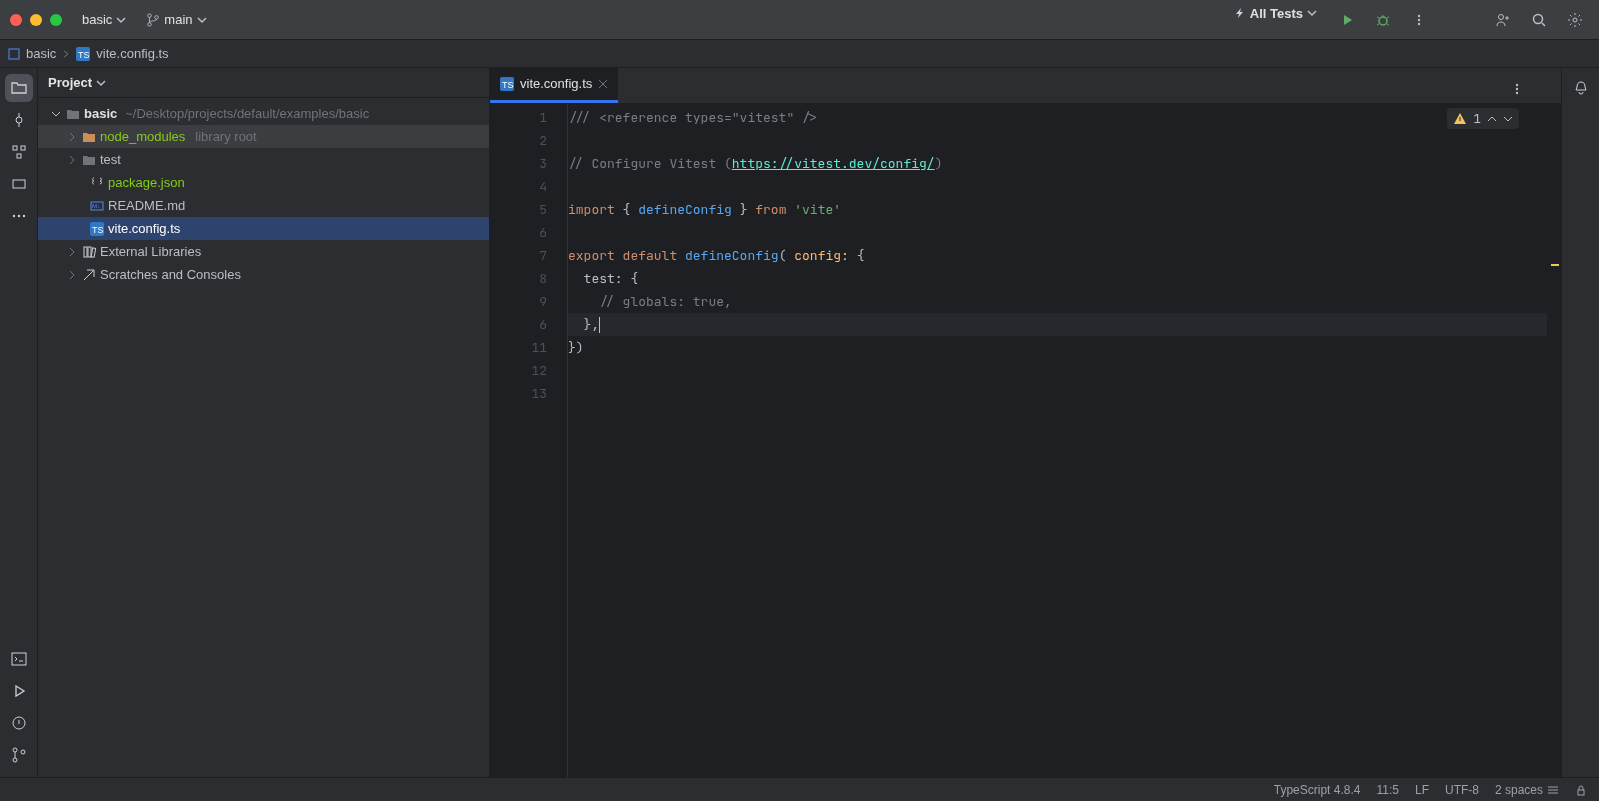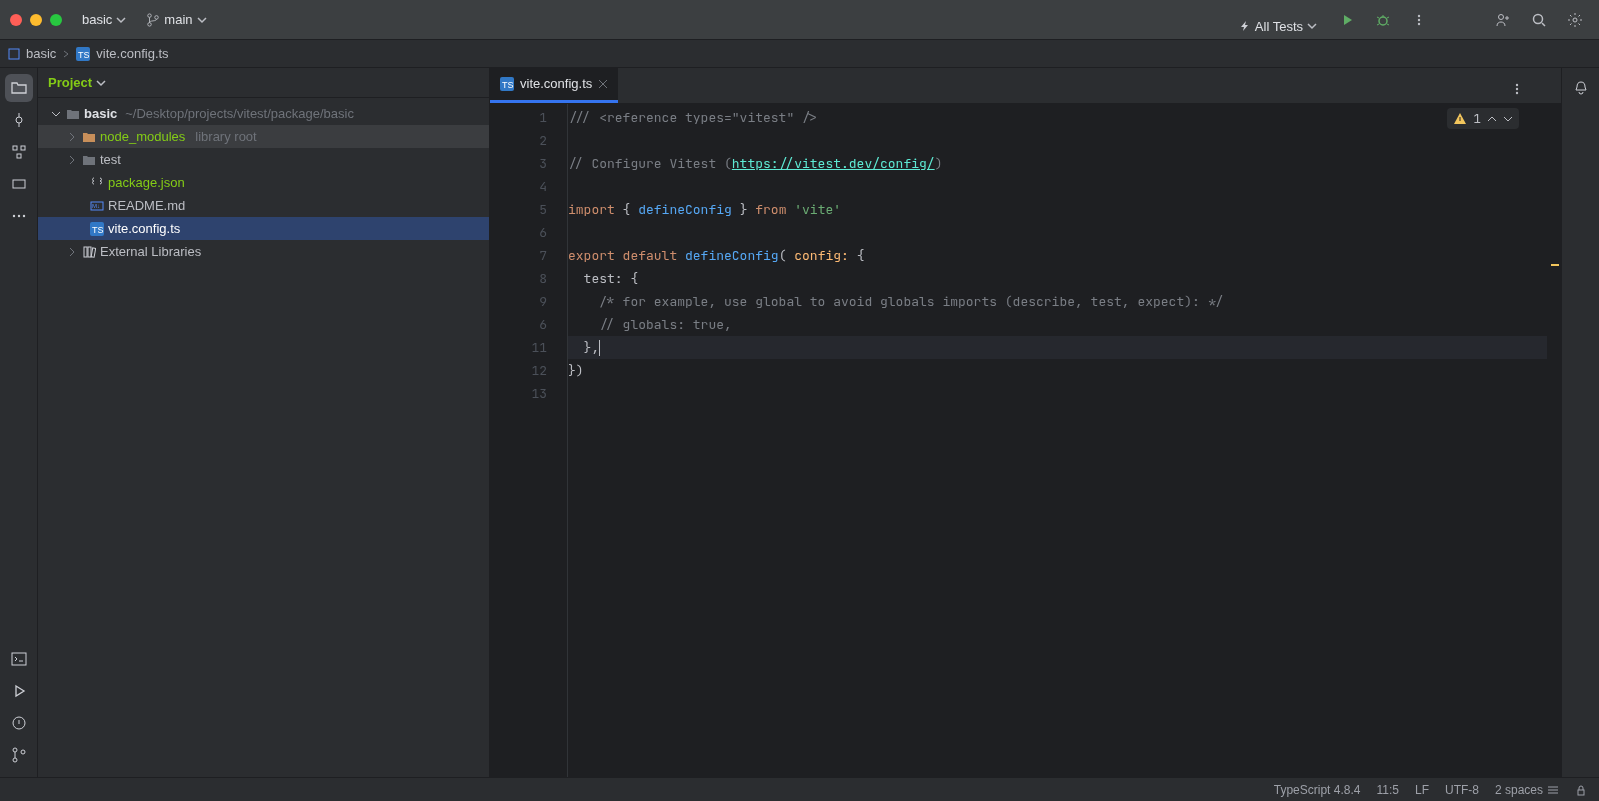--- a/index.html
+++ b/index.html
@@ -21,21 +21,21 @@
   border-bottom: 1px solid #1e1f22;
 }
 .traffic-lights { display: flex; gap: 8px; margin-right: 20px; }
 .traffic-light { width: 12px; height: 12px; border-radius: 50%; }
 .tl-red { background: #ff5f57; }
 .tl-yellow { background: #febc2e; }
 .tl-green { background: #28c840; }
 .project-selector { display: flex; align-items: center; gap: 4px; color: #dfe1e5; margin-right: 20px; cursor: pointer; }
 .branch-selector { display: flex; align-items: center; gap: 4px; color: #dfe1e5; cursor: pointer; }
 .titlebar-spacer { flex: 1; }
-.titlebar-right { display: flex; align-items: flex-end; gap: 8px; }
+.titlebar-right { display: flex; align-items: flex-start; gap: 8px; font-weight: bold; }
 .all-tests { display: flex; align-items: center; gap: 4px; color: #dfe1e5; cursor: pointer; margin-right: 8px; }
 .toolbar-icon {
   width: 28px;
   height: 28px;
   display: flex;
   align-items: center;
   justify-content: center;
   cursor: pointer;
   border-radius: 4px;
 }
@@ -84,21 +84,21 @@
   background: #2b2d30;
   border-right: 1px solid #1e1f22;
   display: flex;
   flex-direction: column;
 }
 .project-header {
   height: 30px;
   display: flex;
   align-items: center;
   padding: 0 10px;
-  color: #84cc16;
+  color: #e5e5e5;
   border-bottom: 1px solid #1e1f22;
 }
 .project-header .title { font-weight: 600; display: flex; align-items: center; gap: 4px; cursor: pointer; }
 .tree { flex: 1; overflow: auto; padding-top: 4px; }
 .tree-row {
   height: 23px;
   display: flex;
   align-items: center;
   padding-left: 8px;
   gap: 4px;
@@ -390,21 +390,21 @@
         <span class="indent" style="width:0px"></span>
         <span class="arrow">
           <svg width="10" height="10" viewBox="0 0 10 10">
               <path d="M1 3l4 4 4-4" stroke="#bcbec4" fill="none"></path>
             </svg>
         </span>
         <svg width="14" height="14" viewBox="0 0 14 14">
             <path d="M1 3h4l1 1h7v8H1z" fill="#6f737a"></path>
           </svg>
         <span class="label bold">basic</span>
-        <span class="dim" style="margin-left:4px">~/Desktop/projects/vitest/package/basic</span>
+        <span class="dim" style="margin-left:4px">~/Desktop/projects/default/examples/basic</span>
       </div>
       <div class="tree-row highlight-row">
         <span class="indent" style="width:16px"></span>
         <span class="arrow">
             <svg width="10" height="10" viewBox="0 0 10 10">
               <path d="M3 1l4 4-4 4" stroke="#6f737a" fill="none"></path>
             </svg>
           </span>
         <svg width="14" height="14" viewBox="0 0 14 14">
             <path d="M1 3h4l1 1h7v8H1z" fill="#c88f5a"></path>
@@ -453,20 +453,32 @@
             <svg width="10" height="10" viewBox="0 0 10 10">
               <path d="M3 1l4 4-4 4" stroke="#6f737a" fill="none"></path>
             </svg>
           </span>
         <svg width="14" height="14" viewBox="0 0 14 14">
             <rect x="2" y="2" width="3" height="10" stroke="#ced0d6" fill="none"></rect>
             <rect x="6" y="2" width="3" height="10" stroke="#ced0d6" fill="none"></rect>
             <rect x="10" y="3" width="3" height="9" stroke="#ced0d6" fill="none" transform="rotate(10 11 7)"></rect>
           </svg>
         <span class="label">External Libraries</span>
+      </div>
+      <div class="tree-row">
+        <span class="indent" style="width:16px"></span>
+        <span class="arrow">
+            <svg width="10" height="10" viewBox="0 0 10 10">
+              <path d="M3 1l4 4-4 4" stroke="#6f737a" fill="none"></path>
+            </svg>
+          </span>
+        <svg width="14" height="14" viewBox="0 0 14 14">
+            <path d="M2 12L12 2M5 2h7v7" stroke="#ced0d6" fill="none"></path>
+          </svg>
+        <span class="label">Scratches and Consoles</span>
       </div>
     </div>
   </div>
 
   <div class="editor-area">
     <div class="tabs-bar">
       <div class="tab">
         <svg width="14" height="14" viewBox="0 0 14 14">
             <rect width="14" height="14" rx="2" fill="#3178c6"></rect>
             <text x="2" y="11" font-size="9" fill="#fff">TS</text>
@@ -519,21 +531,20 @@
             </svg>
         </div>
         <div class="code-row"><span class="k-comment">/// &lt;reference types="vitest" /&gt;</span></div>
         <div class="code-row"></div>
         <div class="code-row"><span class="k-comment">// Configure Vitest (</span><span class="k-link">https://vitest.dev/config/</span><span class="k-comment">)</span></div>
         <div class="code-row"></div>
         <div class="code-row"><span class="k-keyword">import</span><span> { </span><span class="k-func">defineConfig</span><span> } </span><span class="k-keyword">from</span><span class="k-string"> 'vite'</span></div>
         <div class="code-row"></div>
         <div class="code-row"><span class="k-keyword">export </span><span class="k-keyword">default </span><span class="k-func">defineConfig</span><span>( </span><span class="k-param">config:</span><span> {</span></div>
         <div class="code-row"><span>  test: {</span></div>
-        <div class="code-row"><span class="k-comment">    /* for example, use global to avoid globals imports (describe, test, expect): */</span></div>
         <div class="code-row"><span class="k-comment">    // globals: true,</span></div>
         <div class="code-row current"><span>  },</span><span class="caret"></span></div>
         <div class="code-row"><span>})</span></div>
         <div class="code-row"></div>
       </div>
       <div class="error-strip">
         <div class="warn-mark" style="top:160px"></div>
       </div>
     </div>
   </div>

